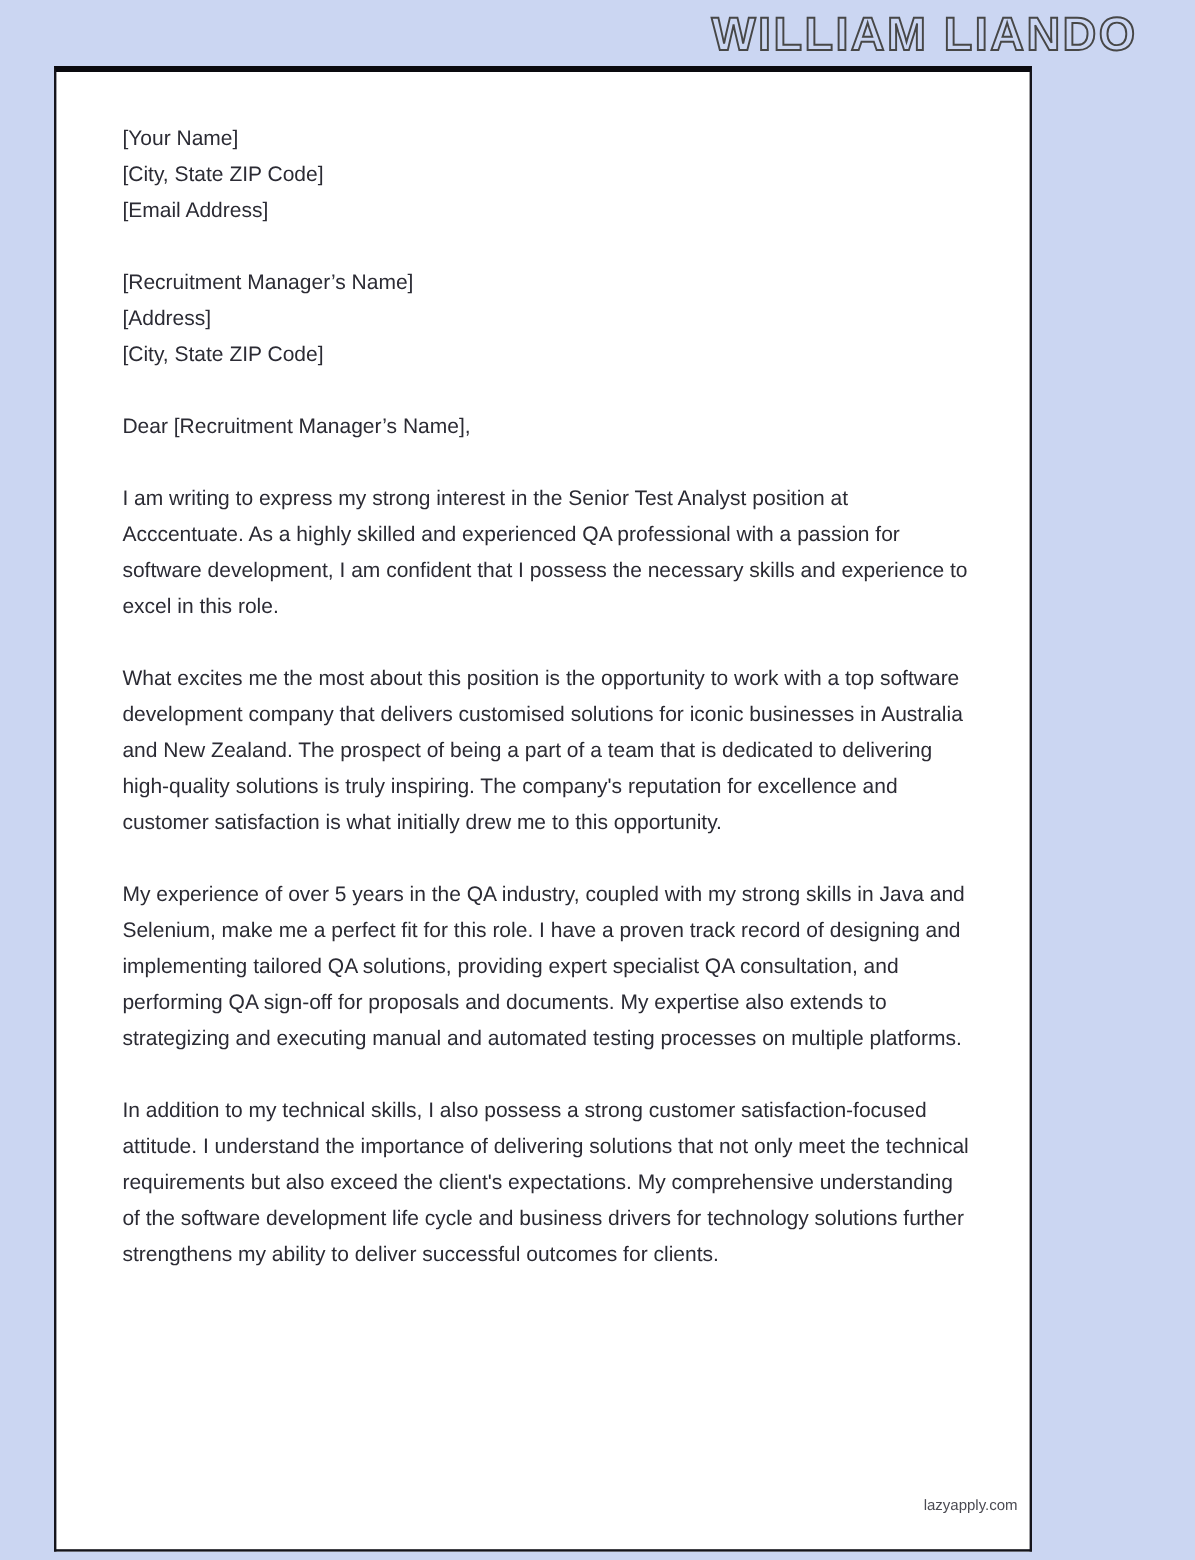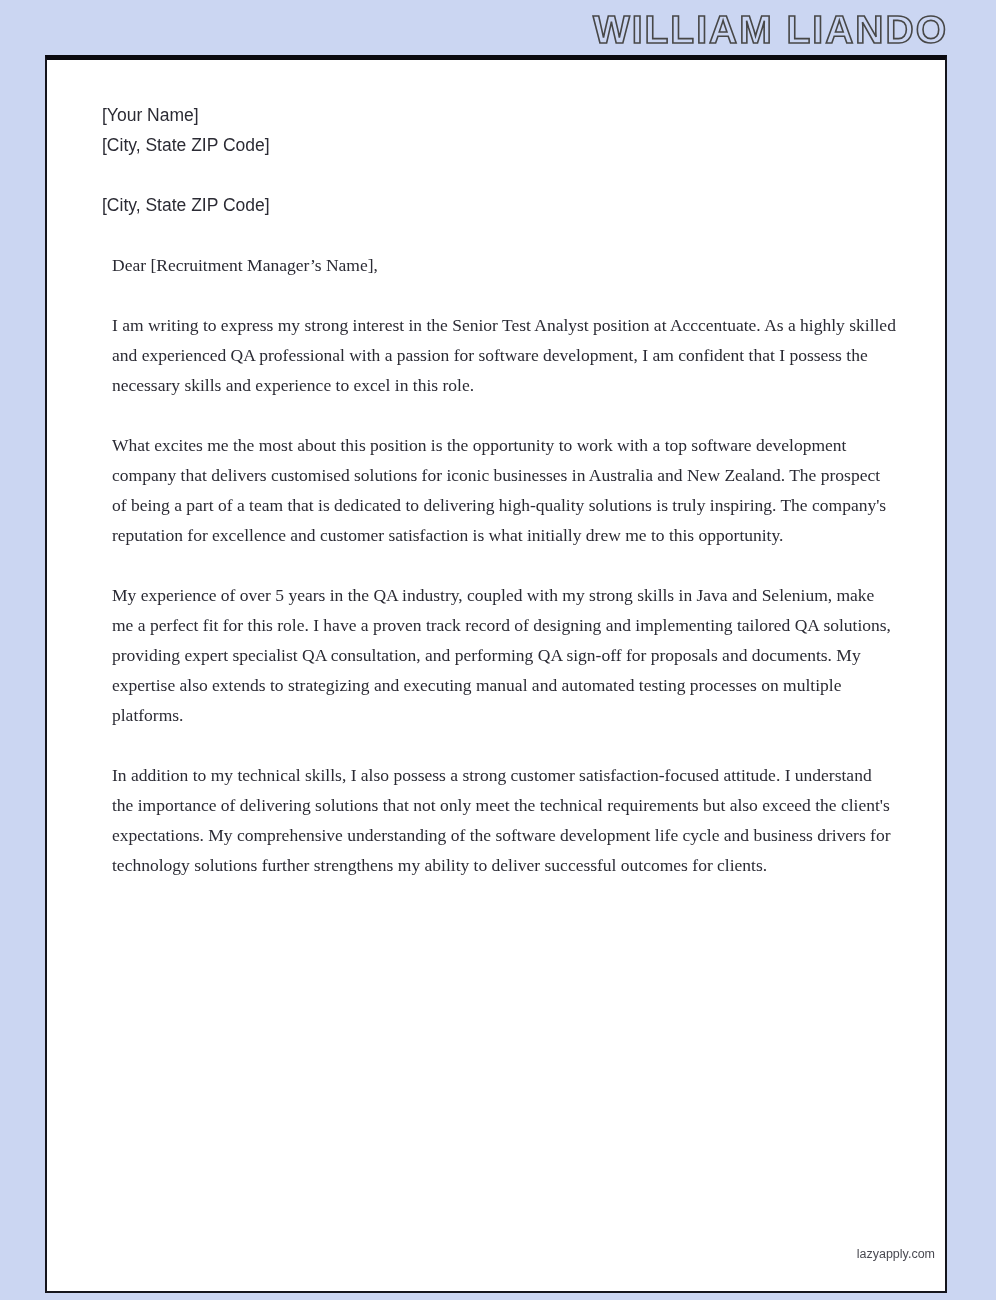--- a/index.html
+++ b/index.html
@@ -24,43 +24,42 @@
     text-transform: uppercase;
     color: transparent;
     -webkit-text-stroke: 1.6px #474747;
     white-space: nowrap;
     margin-left: 38px;
   }
   .page {
     position: absolute;
     left: 45px;
     top: 55px;
-    width: 902px;
+    width: 815px;
     height: 1238px;
     box-sizing: border-box;
     background: #ffffff;
     border: 2px solid #15151c;
     border-top: 5px solid #0a0a0f;
     overflow: hidden;
   }
   .content {
     padding: 40px 48px 0 55px;
     color: #2b2b34;
     font-size: 17.5px;
     line-height: 30px;
   }
   .block {
     margin: 0 0 30px 0;
   }
   .block .line {
     white-space: pre-wrap;
   }
   p.para {
-    margin: 0 0 30px 10px;
-    font-family: Liberation Serif, serif;
+    margin: 0 0 30px 0;
   }
   .watermark {
     position: absolute;
     right: 10px;
     bottom: 30px;
     font-size: 12.5px;
     color: #4a4a52;
     background: transparent;
     margin-top: 40px;
   }
@@ -69,23 +68,26 @@
 <body>
 
 <div class="brand">WILLIAM LIANDO</div>
 
 <div class="page">
   <div class="content">
 
     <div class="block">
       <div class="line">[Your Name]</div>
       <div class="line">[City, State ZIP Code]</div>
+      <div class="line">[Email Address]</div>
     </div>
 
     <div class="block">
+      <div class="line">[Recruitment Manager’s Name]</div>
+      <div class="line">[Address]</div>
       <div class="line">[City, State ZIP Code]</div>
     </div>
 
     <p class="para">Dear [Recruitment Manager’s Name],</p>
 
     <p class="para">I am writing to express my strong interest in the Senior Test Analyst position at Acccentuate. As a highly skilled and experienced QA professional with a passion for software development, I am confident that I possess the necessary skills and experience to excel in this role.</p>
     <p class="para">What excites me the most about this position is the opportunity to work with a top software development company that delivers customised solutions for iconic businesses in Australia and New Zealand. The prospect of being a part of a team that is dedicated to delivering high-quality solutions is truly inspiring. The company's reputation for excellence and customer satisfaction is what initially drew me to this opportunity.</p>
     <p class="para">My experience of over 5 years in the QA industry, coupled with my strong skills in Java and Selenium, make me a perfect fit for this role. I have a proven track record of designing and implementing tailored QA solutions, providing expert specialist QA consultation, and performing QA sign-off for proposals and documents. My expertise also extends to strategizing and executing manual and automated testing processes on multiple platforms.</p>
     <p class="para">In addition to my technical skills, I also possess a strong customer satisfaction-focused attitude. I understand the importance of delivering solutions that not only meet the technical requirements but also exceed the client's expectations. My comprehensive understanding of the software development life cycle and business drivers for technology solutions further strengthens my ability to deliver successful outcomes for clients.</p>
 

